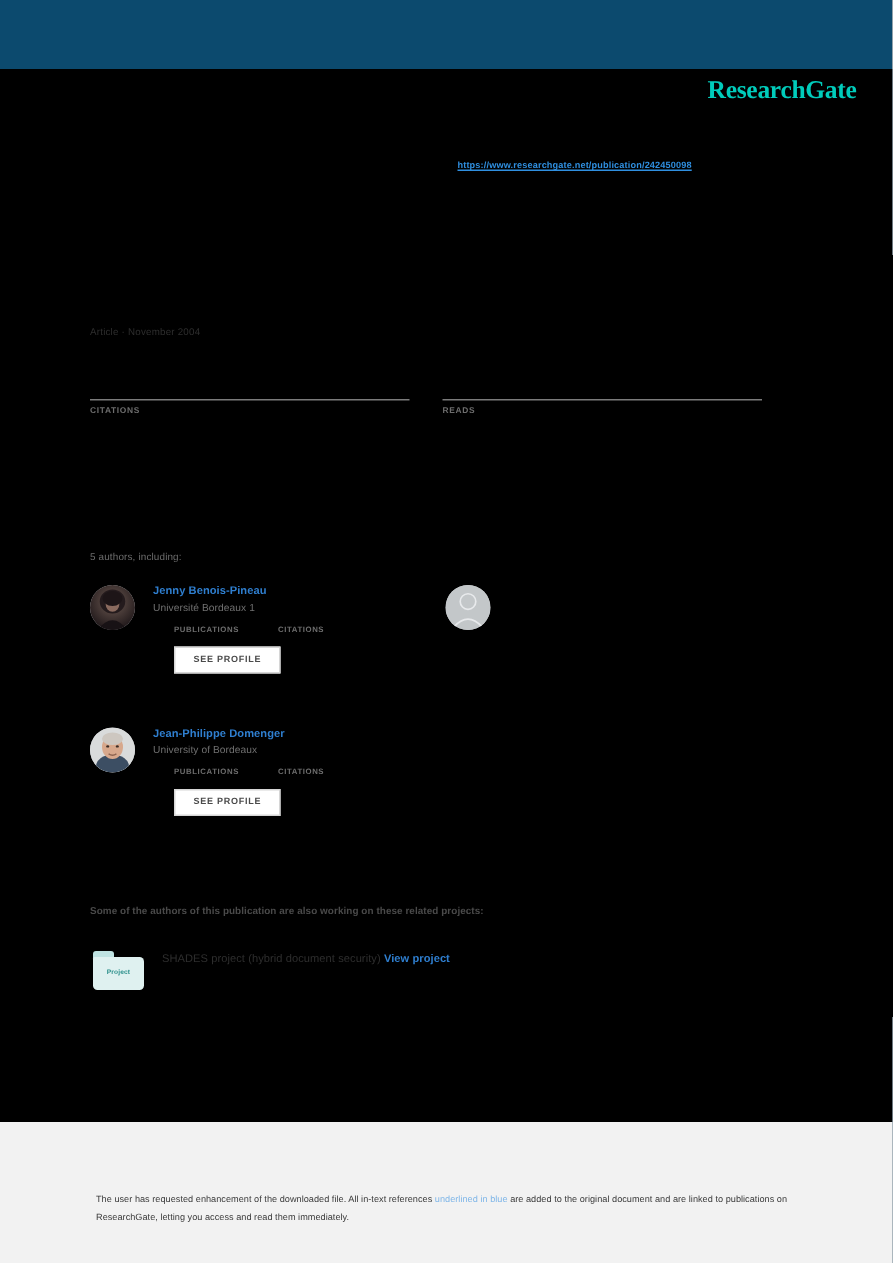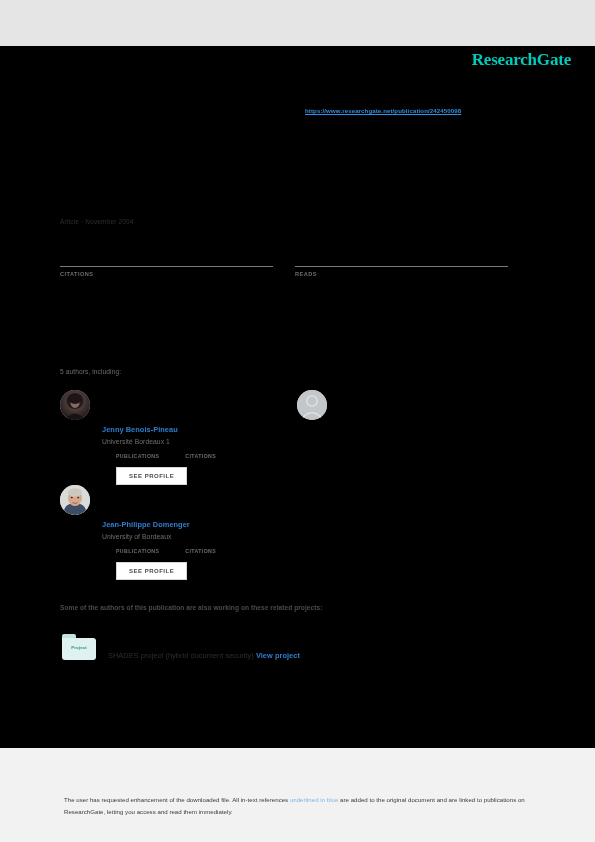--- a/index.html
+++ b/index.html
@@ -3,21 +3,21 @@
 <meta charset="utf-8">
 <title>ResearchGate Cover Page</title>
 <style>
   * { margin:0; padding:0; box-sizing:border-box; }
   html, body {
     width:595px; height:842px;
     background:#ffffff;
     font-family:"Liberation Sans", sans-serif;
     overflow:hidden;
   }
-  .page { position:relative; width:595px; height:842px; background:#e5e5e5;padding-left:39px; }
+  .page { position:relative; width:595px; height:842px; background:#0c4a6e;padding-left:39px; }
 
   
   .hero {
     position:absolute; left:0; top:46px; width:595px; height:702px;
     background:#000000;
   }
 
   .rg-logo {
     position:absolute; right:24px; top:4px;
     font-family:"Liberation Serif", serif;
@@ -67,21 +67,21 @@
   .author-b { left:297px; top:342px; }
   .author-c { left:60px;  top:437px; }
 
   .avatar {
     position:absolute; left:0; top:2px;
     width:30px; height:30px; border-radius:50%;
     overflow:hidden; background:#c8ccd0;
   }
   .avatar svg { display:block; width:30px; height:30px; }
 
-  .author-body { margin-left:42px;margin-top:36px; }
+  .author-body { margin-left:42px; }
   .author-name {
     font-size:7.4px; font-weight:700; color:#2f7fd0;
     letter-spacing:0.05px; white-space:nowrap; line-height:11px;
   }
   .author-affil {
     font-size:6.8px; color:#707070; letter-spacing:0.05px;
     white-space:nowrap; line-height:12px; margin-top:1px;
   }
   .author-stats {
     margin-top:5px; margin-left:14px;
@@ -105,21 +105,21 @@
   }
 
   
   .projects-heading {
     position:absolute; left:60px; top:558px;
     font-size:6.6px; font-weight:700; color:#4a4a4a;
     letter-spacing:0.05px; white-space:nowrap;
   }
   .project-row {
     position:absolute; left:62px; top:588px;
-    display:flex; align-items:flex-end; gap:12px;
+    display:flex; align-items:flex-start; gap:12px;
   }
   .project-icon {
     position:relative; width:34px; height:26px; flex:0 0 auto;
   }
   .project-icon .tab {
     position:absolute; left:0; top:0; width:14px; height:5px;
     background:#bfe3e2; border-radius:2px 2px 0 0;
   }
   .project-icon .body {
     position:absolute; left:0; top:4px; width:34px; height:22px;

